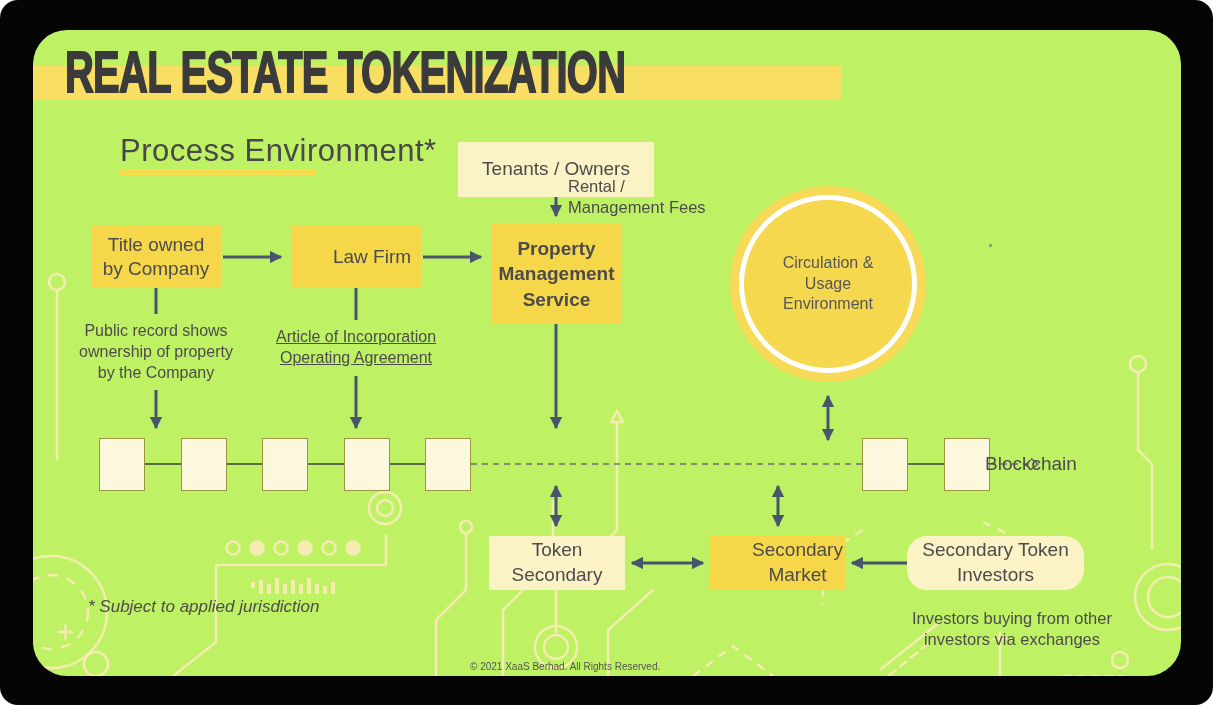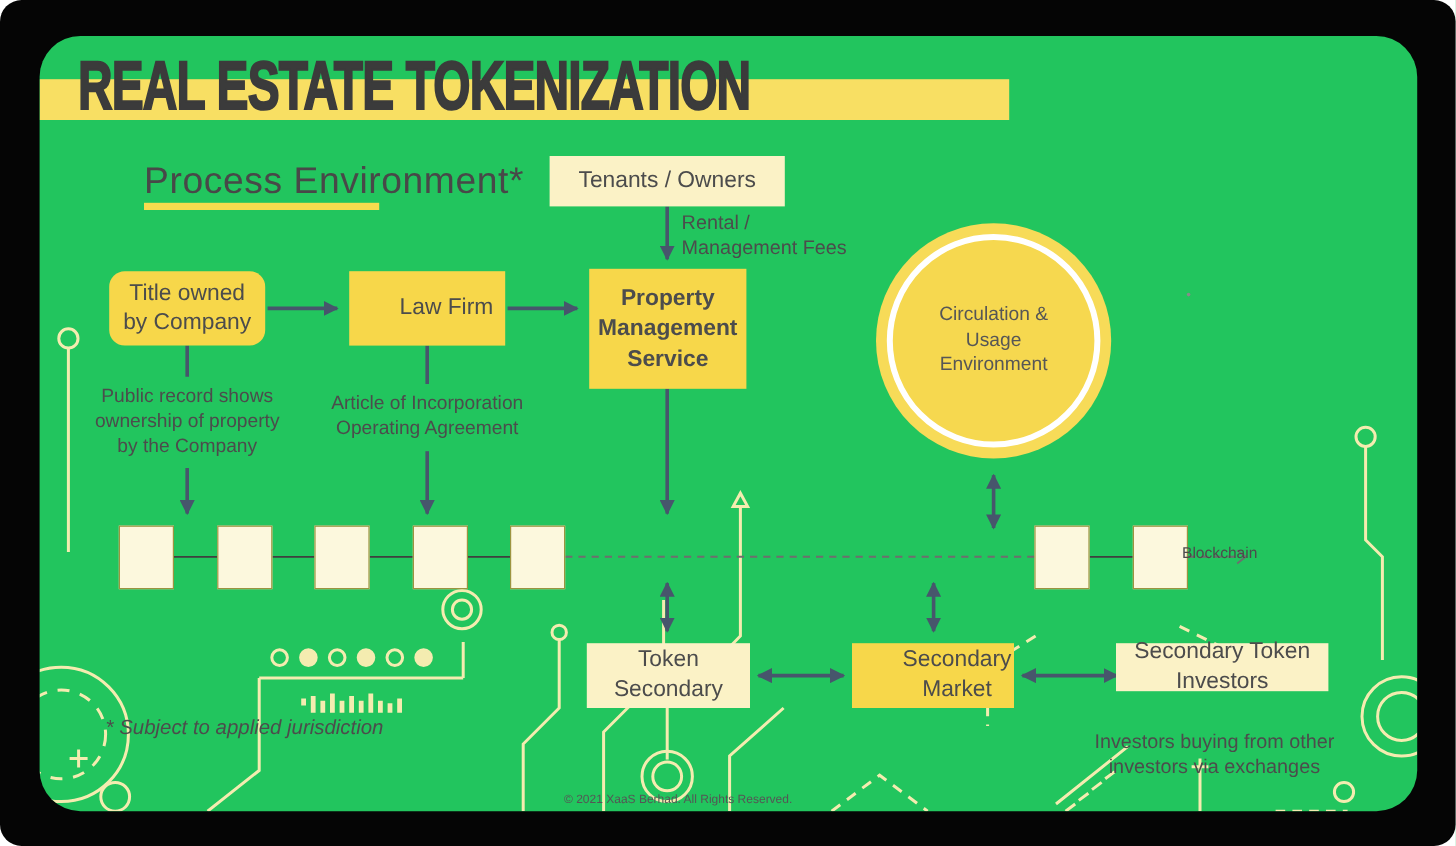--- a/index.html
+++ b/index.html
@@ -1,38 +1,38 @@
 <!DOCTYPE html>
 <html><head>
 <meta charset="utf-8">
 <style>
   * { margin:0; padding:0; box-sizing:border-box; }
   html,body { width:1213px; height:705px; background:#fff; }
   .frame { position:absolute; inset:0; width:1213px; height:705px; background:#050505; border-radius:18px; overflow:hidden; }
-  .card { position:absolute; left:33px; top:30px; width:1148px; height:646px; background:#22c55e; border-radius:34px; overflow:hidden; font-family:"Liberation Sans", sans-serif; }
+  .card { position:absolute; left:33px; top:30px; width:1148px; height:646px; background:#bef264; border-radius:34px; overflow:hidden; font-family:"Liberation Sans", sans-serif; }
   svg.layer { position:absolute; left:0; top:0; }
   .titlebar { position:absolute; left:0; top:36px; width:808px; height:34px; background:#F8DF63; }
   .title { position:absolute; left:32px; top:14px; font-weight:700; font-size:57px; line-height:1; letter-spacing:-1px; color:#3b3b3b; transform:scaleX(0.70); transform-origin:0 0; -webkit-text-stroke:1.8px #3b3b3b; white-space:nowrap; }
   .subtitle { position:absolute; left:87px; top:103px; font-size:31px; color:#484848; letter-spacing:0.5px; }
   .subtitle-underline { position:absolute; left:87px; top:139px; width:196px; height:6px; background:#F7DC4E; }
   .node { position:absolute; display:flex; align-items:center; justify-content:center; text-align:center; color:#4c4c4c; white-space:pre-line; font-size:19px; line-height:1.3; }
   .bright { background:#F7D74A; }
   .pale { background:#FBF2C6; }
-  .n-tenants { left:425px; top:100px; width:196px; height:42px; }
-  .n-title-owned { left:58px; top:196px; width:130px; height:62px; line-height:1.25;border-radius:13px; }
+  .n-tenants { left:425px; top:112px; width:196px; height:55px; }
+  .n-title-owned { left:58px; top:196px; width:130px; height:62px; line-height:1.25; }
   .n-law { left:258px; top:196px; width:130px; height:62px;padding-left:32px; }
   .n-pms { left:458px; top:194px; width:131px; height:100px; line-height:1.35;font-weight:bold; }
   .n-token-inv { left:456px; top:506px; width:136px; height:54px; }
   .n-sec-market { left:677px; top:506px; width:135px; height:54px;padding-left:40px; }
-  .n-sec-token { left:897px; top:506px; width:177px; height:40px; }
+  .n-sec-token { left:874px; top:506px; width:177px; height:54px;border-radius:20px; }
   .lbl { position:absolute; color:#4c4c4c; white-space:pre-line; }
   .l-rental { left:535px; top:146px; font-size:16.5px; line-height:1.3; }
   .l-public { left:38px; top:291px; width:170px; text-align:center; font-size:16px; line-height:1.3; }
-  .l-article { left:238px; top:297px; width:170px; text-align:center; font-size:16px; line-height:1.3; }
-  .l-blockchain { left:952px; top:423px; font-size:13px; }
+  .l-article { left:238px; top:297px; width:170px; text-align:center; font-size:16px; line-height:1.3;text-decoration:underline; }
+  .l-blockchain { left:952px; top:423px; font-size:19px; }
   .l-investors-note { left:879px; top:578px; width:200px; text-align:center; font-size:16.5px; line-height:1.25; }
   .l-jurisdiction { left:55px; top:567px; font-size:17px; font-style:italic; }
   .l-footer { left:437px; top:631px; width:260px; text-align:left; font-size:10px; color:#555; white-space:nowrap; }
   .circle-outer { position:absolute; left:697px; top:156px; width:196px; height:196px; border-radius:50%; background:#F7DB58; }
   .circle-inner { position:absolute; left:9px; top:9px; right:9px; bottom:9px; border-radius:50%; background:#F6D84F; border:5px solid #ffffff; display:flex; align-items:center; justify-content:center; text-align:center; font-size:16px; line-height:1.3; color:#565656; white-space:pre-line; }
   .chain-box { position:absolute; top:408px; width:46px; height:53px; background:#FCF8DD; border:1.4px solid #9C9440; }
   .tiny-dot { position:absolute; left:956px; top:214px; width:3px; height:3px; border-radius:50%; background:#8a8a8a; }
 </style>
 </head>
 <body>

